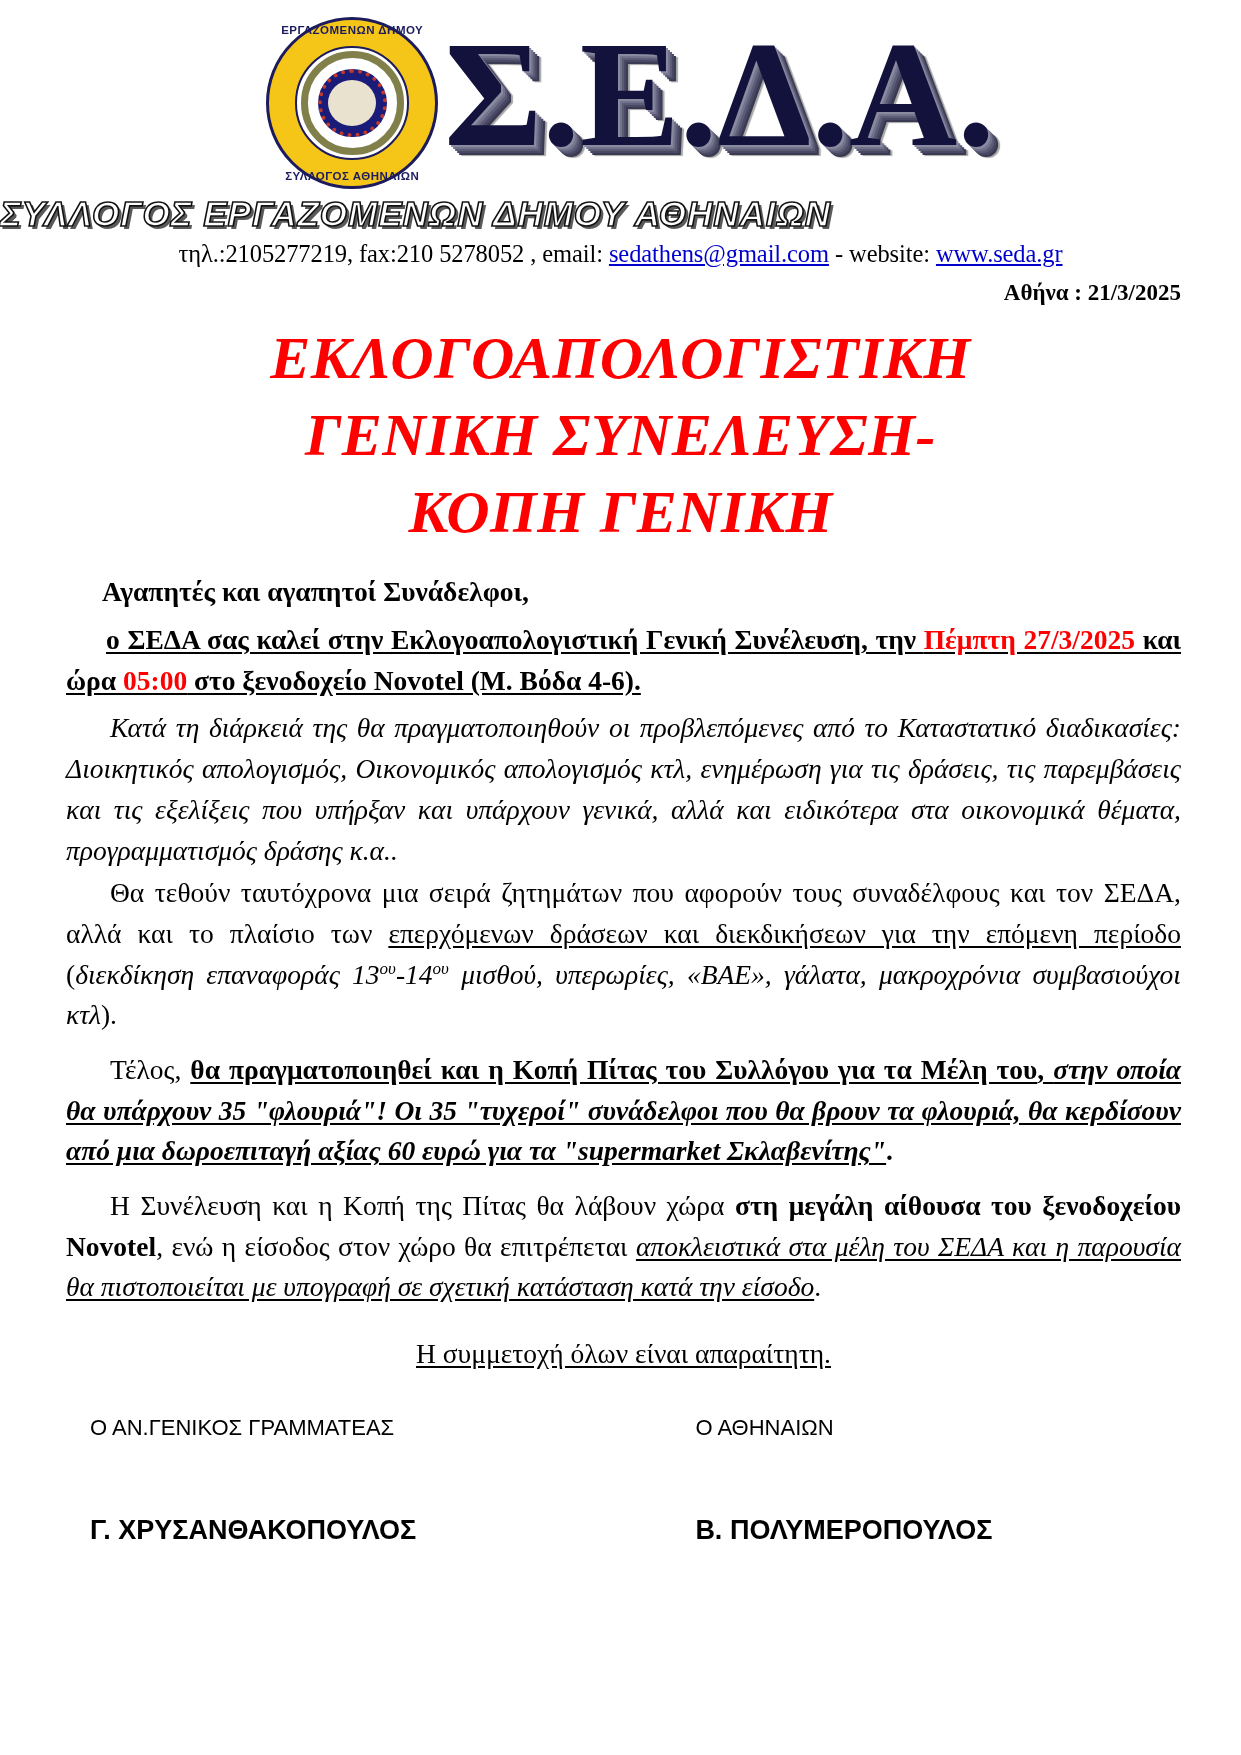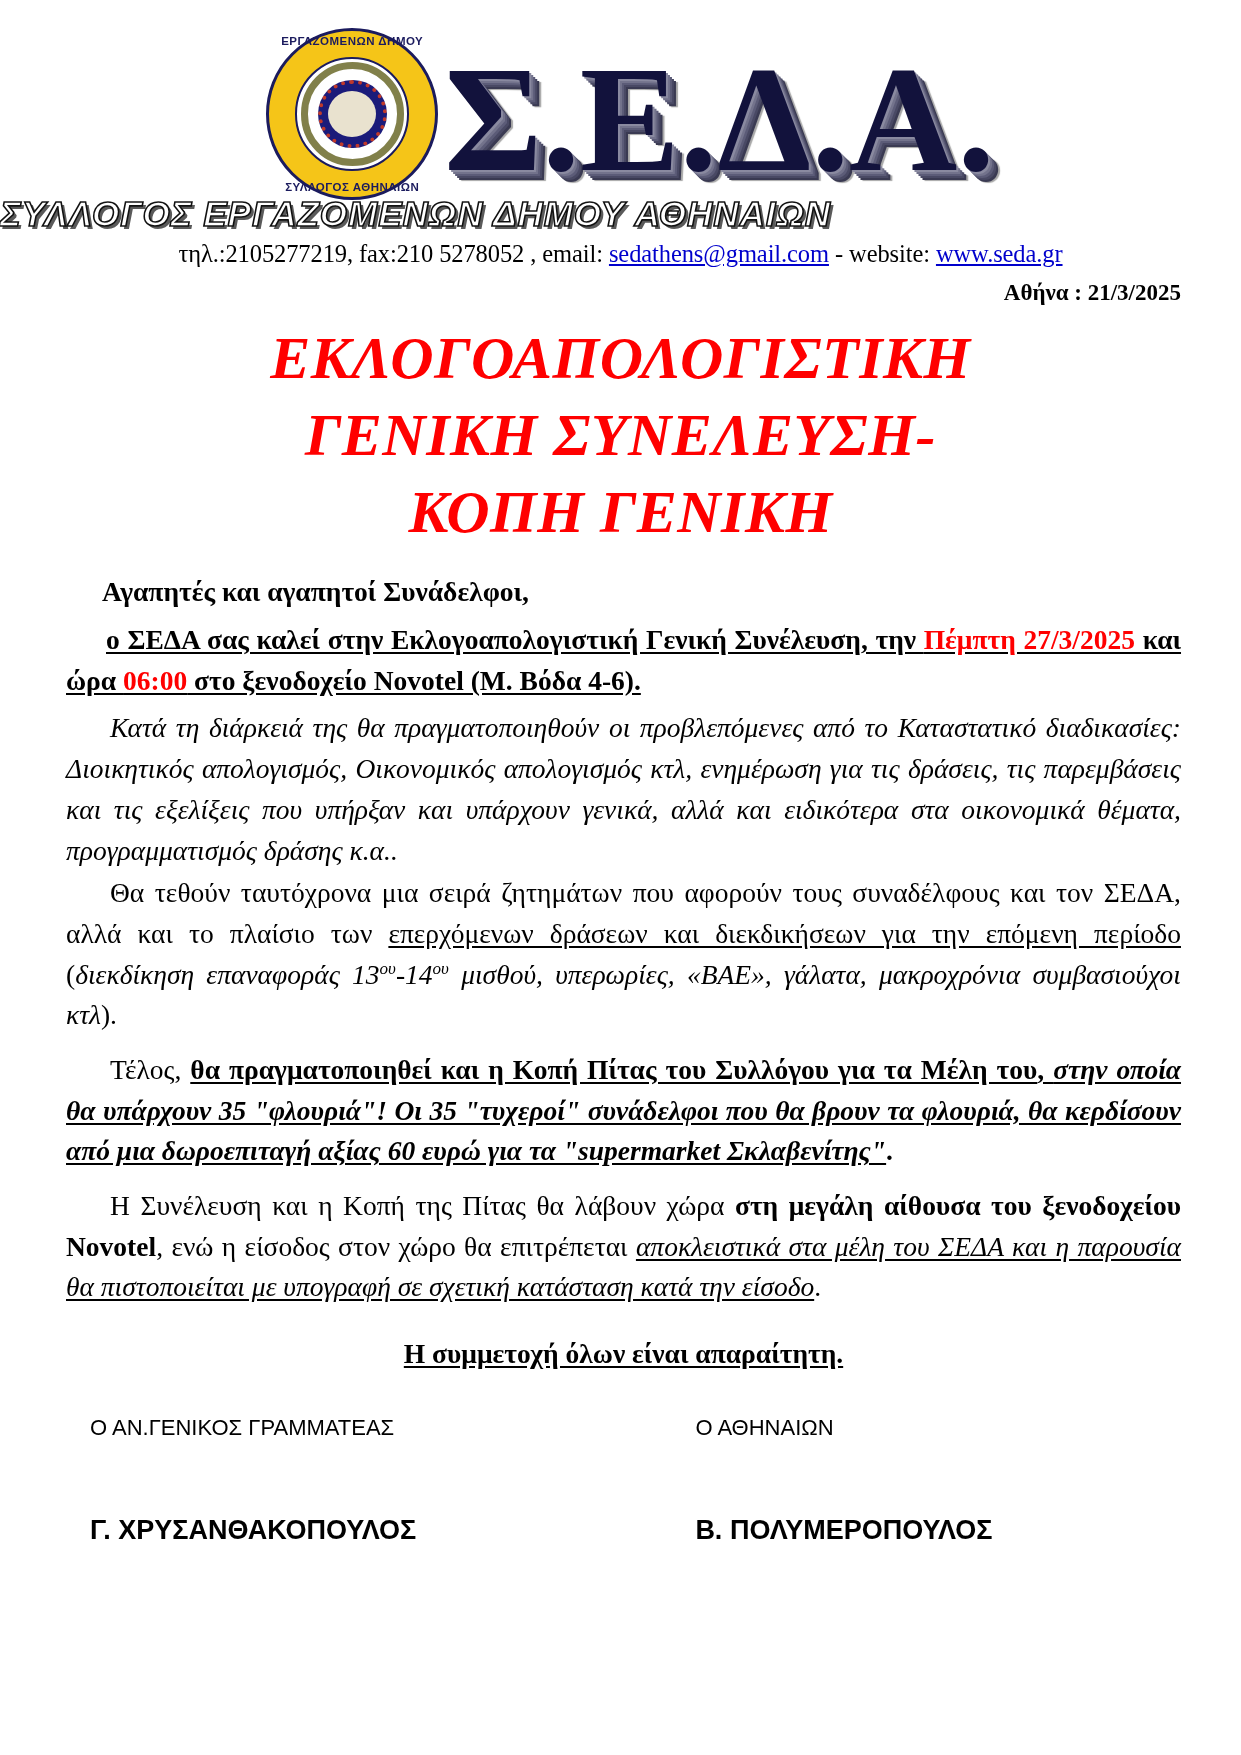--- a/index.html
+++ b/index.html
@@ -23,21 +23,21 @@
     height: 1755px;
     box-sizing: border-box;
     padding: 0;
   }
 
   
   .header-row {
     position: relative;
     height: 200px;
     display: flex;
-    align-items: flex-end;
+    align-items: center;
     justify-content: center;
     padding-left: 20px;
   }
 
   .logo-seal {
     width: 172px;
     height: 172px;
     position: relative;
     flex: 0 0 auto;
     margin-right: 6px;
@@ -157,21 +157,21 @@
   p.pita {
     font-weight: bold;
     text-indent: 44px;
     margin-bottom: 2px;
   }
 
   p.spaced { margin-top: 14px; }
 
   p.center-bold {
     text-align: center;
-    font-weight: bold;
+    font-weight: normal;
     text-indent: 0;
     margin-top: 26px;
   }
   p.center-bold span {
     text-decoration: underline;
     text-underline-offset: 3px;
   }
 
   
   .sig-block {
@@ -281,21 +281,21 @@
   <div class="doc-title">
     <div><span>ΕΚΛΟΓΟΑΠΟΛΟΓΙΣΤΙΚΗ</span></div>
     <div><span>ΓΕΝΙΚΗ ΣΥΝΕΛΕΥΣΗ-</span></div>
     <div><span>ΚΟΠΗ ΓΕΝΙΚΗ</span></div>
   </div>
 
   <div class="body-area">
 
     <p class="para greeting">Αγαπητές και αγαπητοί Συνάδελφοι,</p>
 
-    <p class="para invite"><span>ο ΣΕΔΑ σας καλεί στην Εκλογοαπολογιστική Γενική Συνέλευση, την </span><span class="red">Πέμπτη 27/3/2025</span><span> και ώρα </span><span class="red">06:00</span><span> στο ξενοδοχείο Novotel (Μ. Βόδα 4-6).</span></p>
+    <p class="para invite"><span>ο ΣΕΔΑ σας καλεί στην Εκλογοαπολογιστική Γενική Συνέλευση, την </span><span class="red">Πέμπτη 27/3/2025</span><span> και ώρα </span><span class="red">05:00</span><span> στο ξενοδοχείο Novotel (Μ. Βόδα 4-6).</span></p>
 
     <p class="para it">Κατά τη διάρκειά της θα πραγματοποιηθούν οι προβλεπόμενες από το Καταστατικό διαδικασίες: Διοικητικός απολογισμός, Οικονομικός απολογισμός κτλ, ενημέρωση για τις δράσεις, τις παρεμβάσεις και τις εξελίξεις που υπήρξαν και υπάρχουν γενικά, αλλά και ειδικότερα στα οικονομικά θέματα, προγραμματισμός δράσης κ.α..</p>
 
     <p class="para reg"><span>Θα τεθούν ταυτόχρονα μια σειρά ζητημάτων που αφορούν τους συναδέλφους και τον ΣΕΔΑ, αλλά και το πλαίσιο των </span><span class="u">επερχόμενων δράσεων και διεκδικήσεων για την επόμενη περίοδο</span><span> (</span><span class="i">διεκδίκηση επαναφοράς 13</span><sup class="i">ου</sup><span class="i">-14</span><sup class="i">ου</sup><span class="i"> μισθού, υπερωρίες, «ΒΑΕ», γάλατα, μακροχρόνια συμβασιούχοι κτλ</span><span>).</span></p>
 
     <p class="para pita spaced"><span class="ni" style="font-weight:normal">Τέλος, </span><span class="u">θα πραγματοποιηθεί και η Κοπή Πίτας του Συλλόγου για τα Μέλη του</span><span class="u">, </span><span class="u i">στην οποία θα υπάρχουν 35 "φλουριά"! Οι 35 "τυχεροί" συνάδελφοι που θα βρουν τα φλουριά, θα κερδίσουν από μια δωροεπιταγή αξίας 60 ευρώ για τα "supermarket Σκλαβενίτης"</span><span>.</span></p>
 
     <p class="para reg spaced"><span>Η Συνέλευση και η Κοπή της Πίτας θα λάβουν χώρα </span><span class="b">στη μεγάλη αίθουσα του ξενοδοχείου Novotel</span><span>, ενώ η είσοδος στον χώρο θα επιτρέπεται </span><span class="i u">αποκλειστικά στα μέλη του ΣΕΔΑ και η παρουσία θα πιστοποιείται με υπογραφή σε σχετική κατάσταση κατά την είσοδο</span><span>.</span></p>
 
     <p class="para center-bold"><span>Η συμμετοχή όλων είναι απαραίτητη.</span></p>

